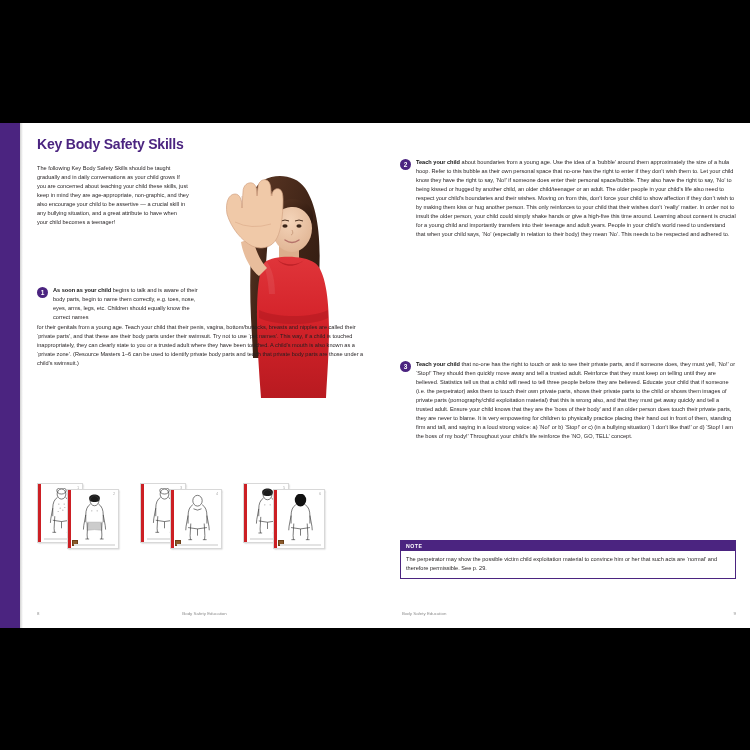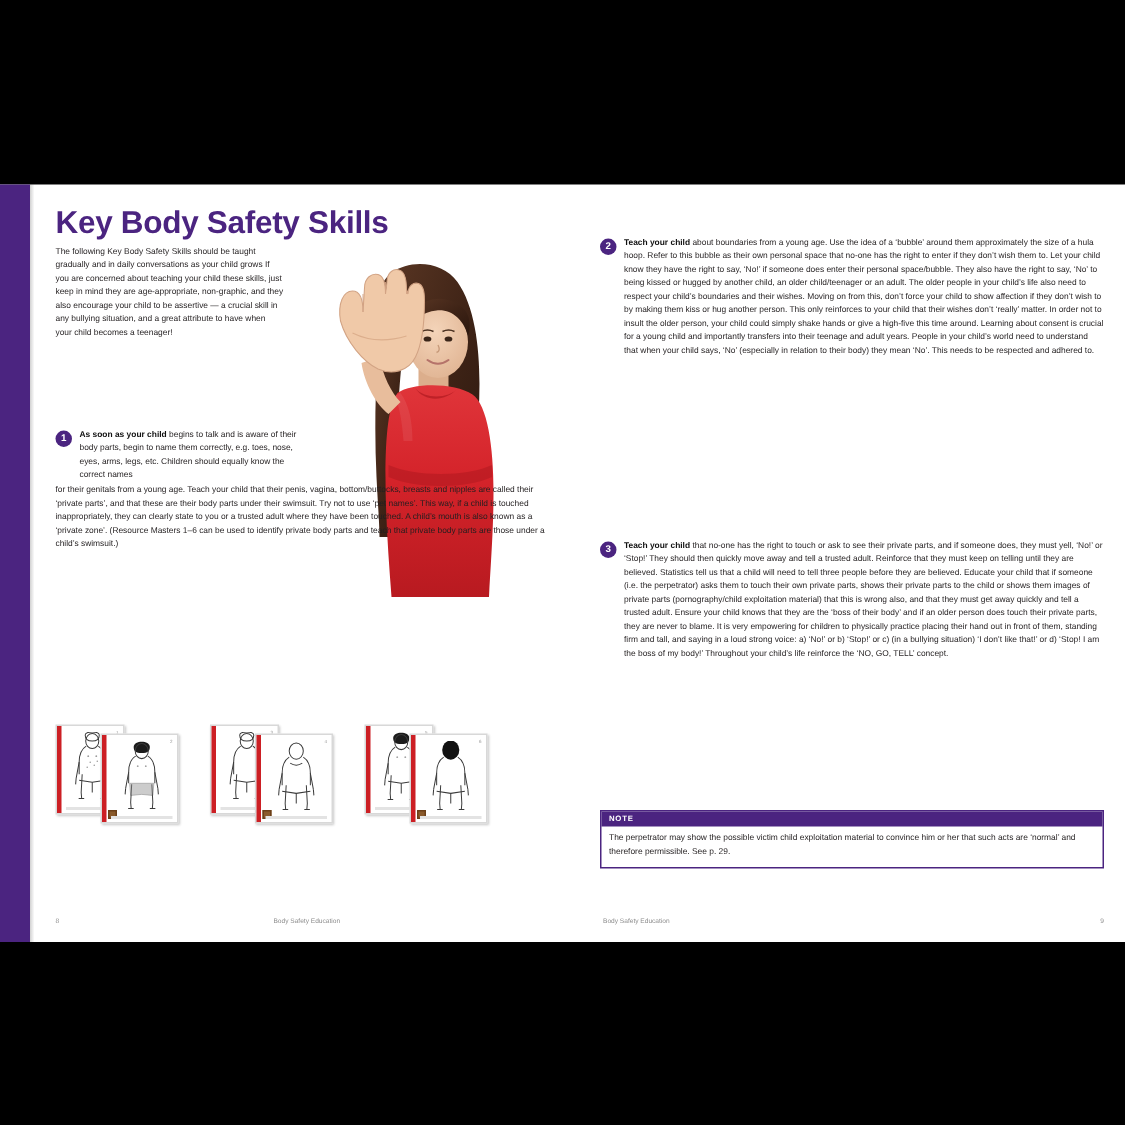--- a/index.html
+++ b/index.html
@@ -32,21 +32,21 @@
     background: linear-gradient(to right, rgba(0,0,0,.18), rgba(0,0,0,0));
   }
 
   .page { position: absolute; top: 0; height: 100%; }
   #page-left  { left: 23px;  width: 363px; }
   #page-right { left: 386px; width: 364px; }
 
   
   .page-title {
     color: #4b2480;
-    font-size: 21px;
+    font-size: 14px;
     font-weight: bold;
     letter-spacing: -0.2px;
     line-height: 1.1;
   }
   .body-txt {
     font-size: 5.6px;
     line-height: 1.62;
     color: #231f20;
     text-align: left;
   }

